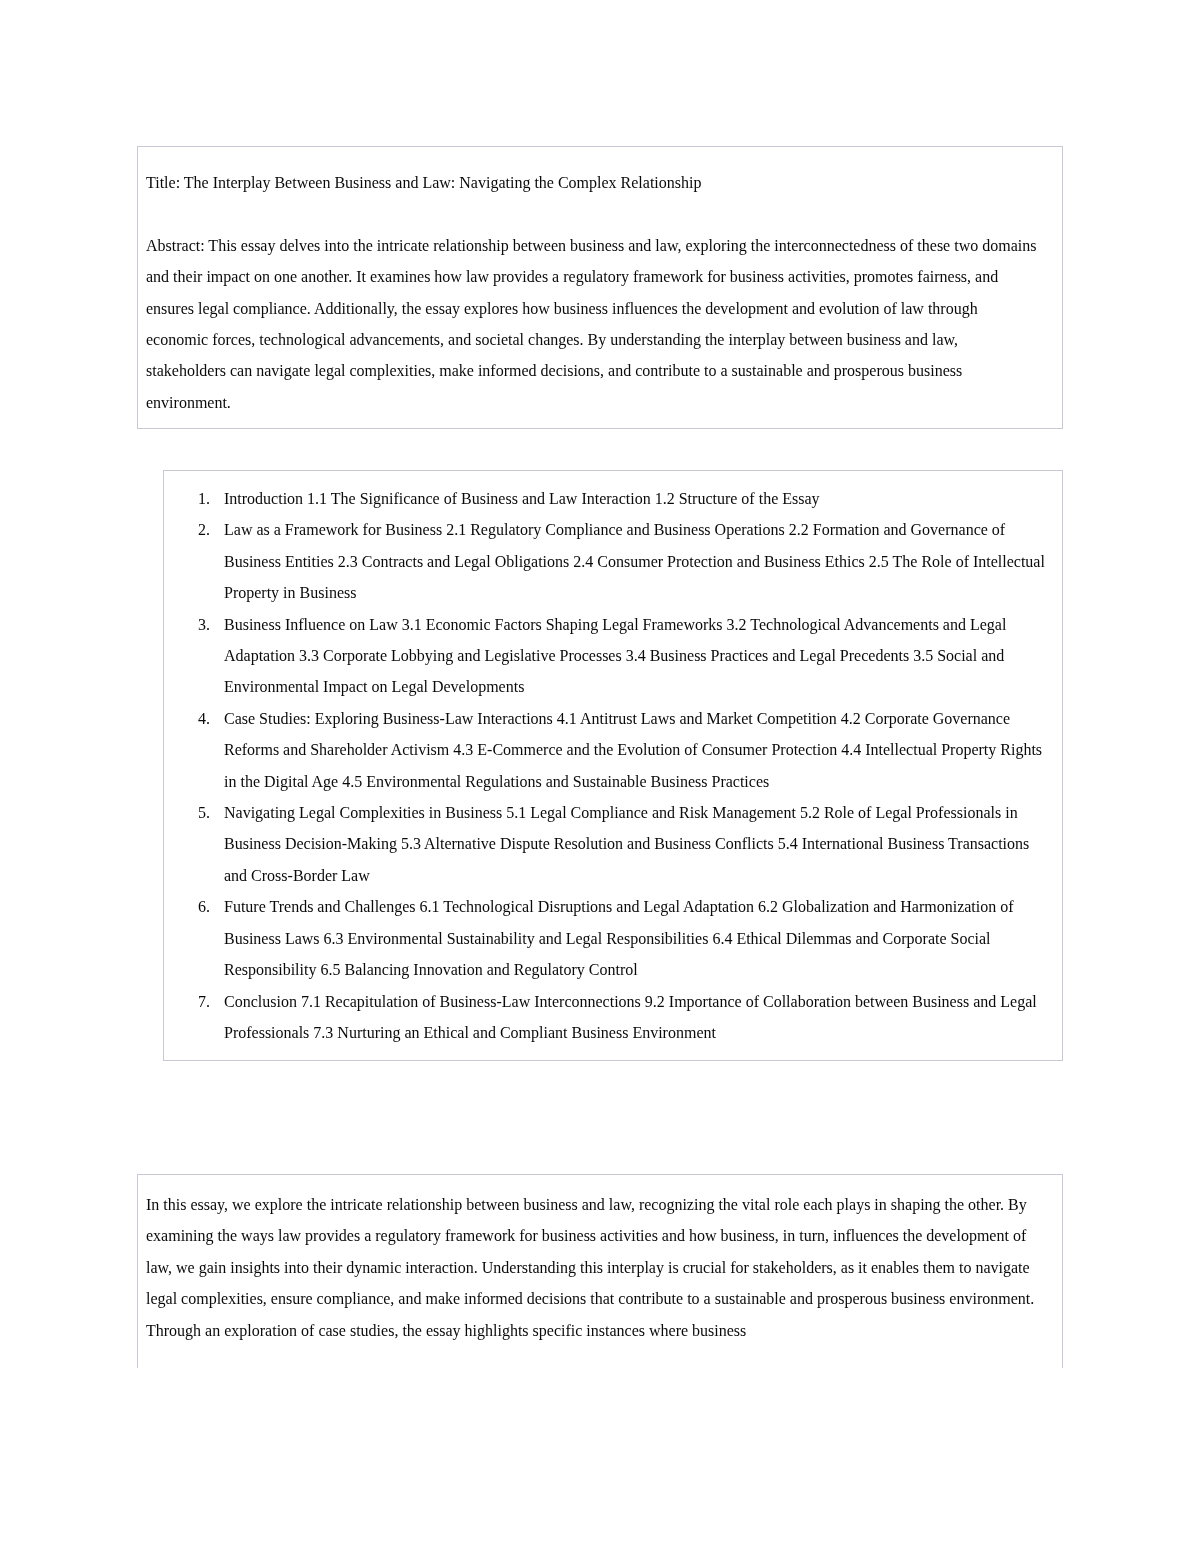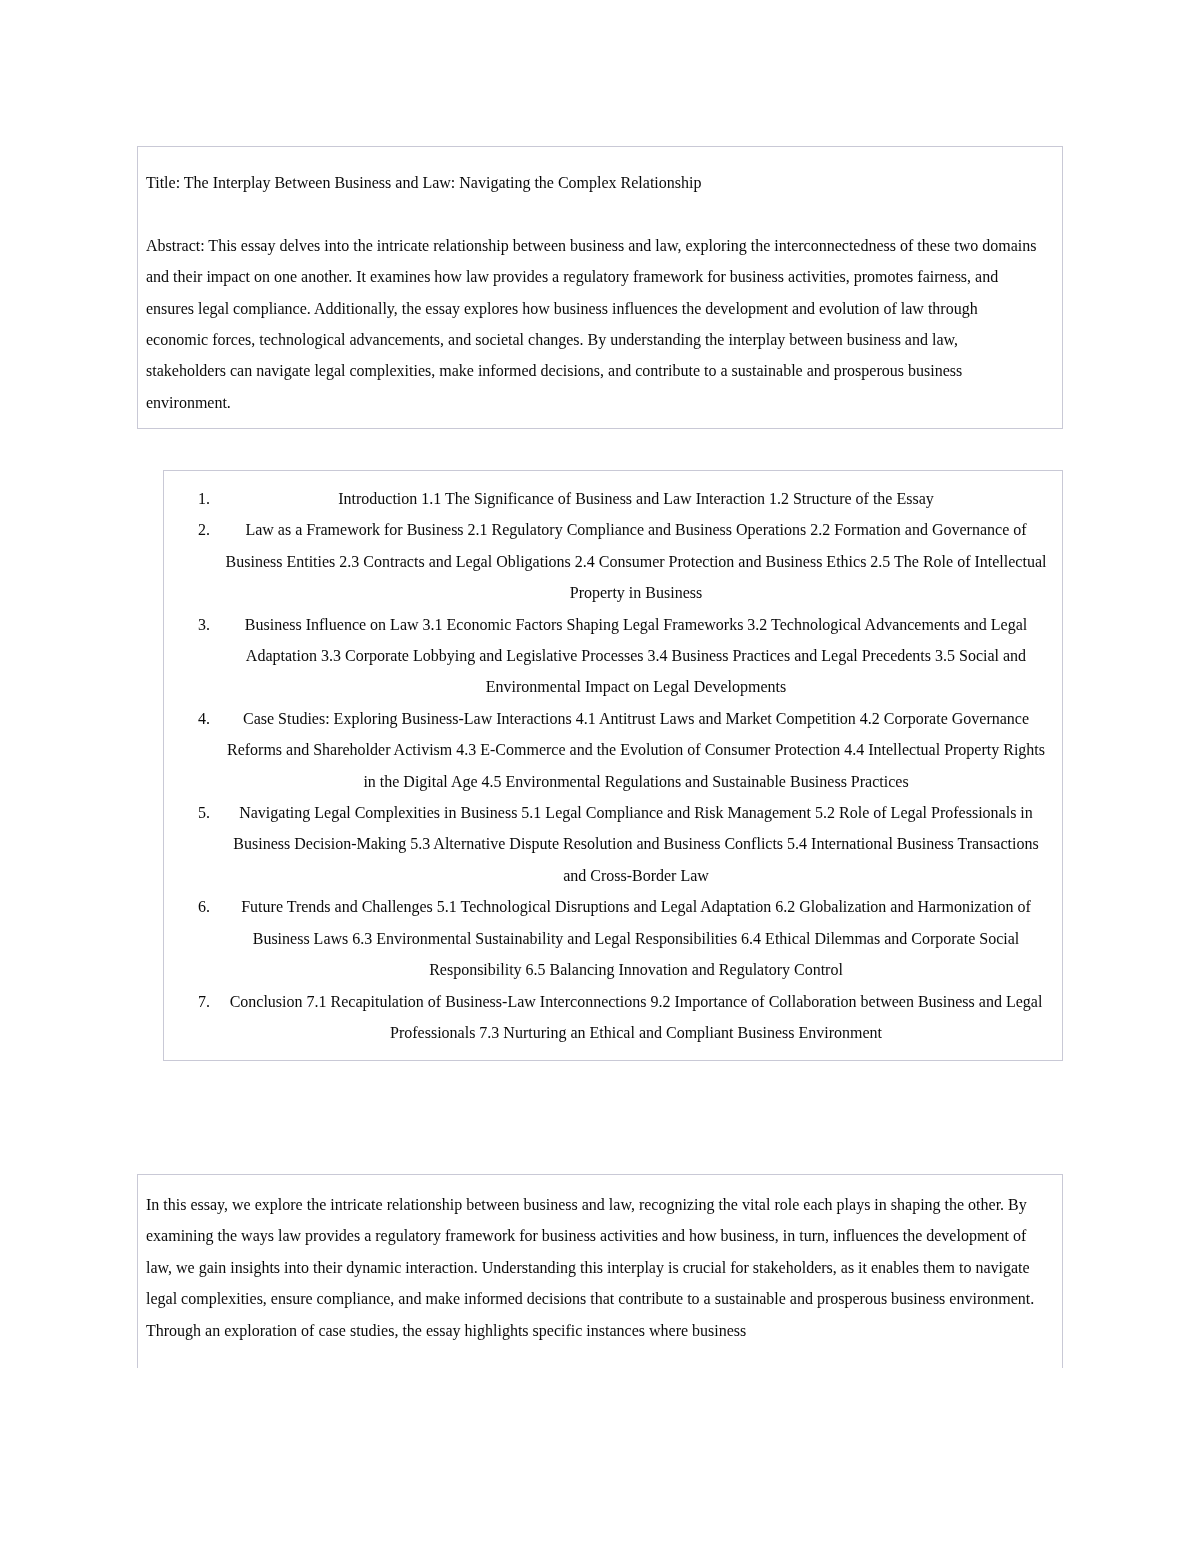--- a/index.html
+++ b/index.html
@@ -50,21 +50,20 @@
   #outline-box {
     left: 163px;
     top: 470px;
     width: 900px;
     padding: 12px 14px 12px 0;
   }
   ol.outline {
     margin: 0;
     padding-left: 50px;
     list-style-position: outside;
-    text-align: center;
   }
   ol.outline > li {
     margin: 0;
     padding-left: 10px;
   }
 
   
   #closing-box {
     left: 137px;
     top: 1174px;
@@ -88,21 +87,21 @@
     <p>Abstract: This essay delves into the intricate relationship between business and law, exploring the interconnectedness of these two domains and their impact on one another. It examines how law provides a regulatory framework for business activities, promotes fairness, and ensures legal compliance. Additionally, the essay explores how business influences the development and evolution of law through economic forces, technological advancements, and societal changes. By understanding the interplay between business and law, stakeholders can navigate legal complexities, make informed decisions, and contribute to a sustainable and prosperous business environment.</p>
   </div>
 
   <div class="textbox" id="outline-box">
     <ol class="outline">
       <li>Introduction 1.1 The Significance of Business and Law Interaction 1.2 Structure of the Essay</li>
       <li>Law as a Framework for Business 2.1 Regulatory Compliance and Business Operations 2.2 Formation and Governance of Business Entities 2.3 Contracts and Legal Obligations 2.4 Consumer Protection and Business Ethics 2.5 The Role of Intellectual Property in Business</li>
       <li>Business Influence on Law 3.1 Economic Factors Shaping Legal Frameworks 3.2 Technological Advancements and Legal Adaptation 3.3 Corporate Lobbying and Legislative Processes 3.4 Business Practices and Legal Precedents 3.5 Social and Environmental Impact on Legal Developments</li>
       <li>Case Studies: Exploring Business-Law Interactions 4.1 Antitrust Laws and Market Competition 4.2 Corporate Governance Reforms and Shareholder Activism 4.3 E-Commerce and the Evolution of Consumer Protection 4.4 Intellectual Property Rights in the Digital Age 4.5 Environmental Regulations and Sustainable Business Practices</li>
       <li>Navigating Legal Complexities in Business 5.1 Legal Compliance and Risk Management 5.2 Role of Legal Professionals in Business Decision-Making 5.3 Alternative Dispute Resolution and Business Conflicts 5.4 International Business Transactions and Cross-Border Law</li>
-      <li>Future Trends and Challenges 5.1 Technological Disruptions and Legal Adaptation 6.2 Globalization and Harmonization of Business Laws 6.3 Environmental Sustainability and Legal Responsibilities 6.4 Ethical Dilemmas and Corporate Social Responsibility 6.5 Balancing Innovation and Regulatory Control</li>
+      <li>Future Trends and Challenges 6.1 Technological Disruptions and Legal Adaptation 6.2 Globalization and Harmonization of Business Laws 6.3 Environmental Sustainability and Legal Responsibilities 6.4 Ethical Dilemmas and Corporate Social Responsibility 6.5 Balancing Innovation and Regulatory Control</li>
       <li>Conclusion 7.1 Recapitulation of Business-Law Interconnections 9.2 Importance of Collaboration between Business and Legal Professionals 7.3 Nurturing an Ethical and Compliant Business Environment</li>
     </ol>
   </div>
 
   <div class="textbox" id="closing-box">
     <p>In this essay, we explore the intricate relationship between business and law, recognizing the vital role each plays in shaping the other. By examining the ways law provides a regulatory framework for business activities and how business, in turn, influences the development of law, we gain insights into their dynamic interaction. Understanding this interplay is crucial for stakeholders, as it enables them to navigate legal complexities, ensure compliance, and make informed decisions that contribute to a sustainable and prosperous business environment. Through an exploration of case studies, the essay highlights specific instances where business</p>
   </div>
 
 </div>
 

